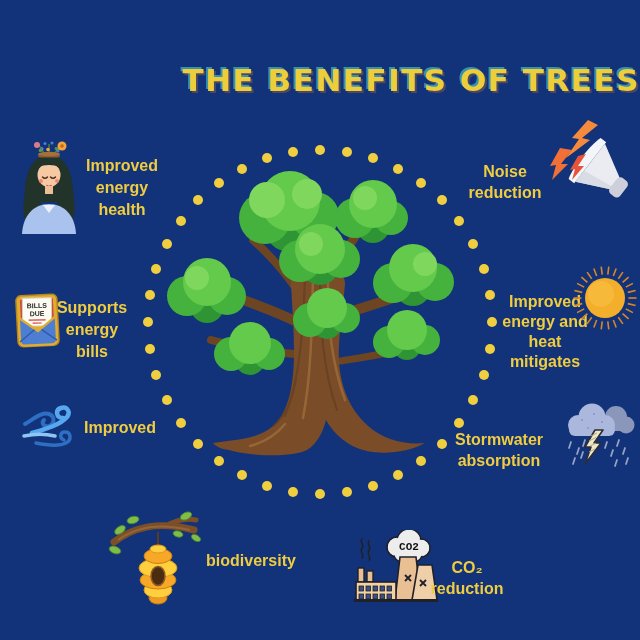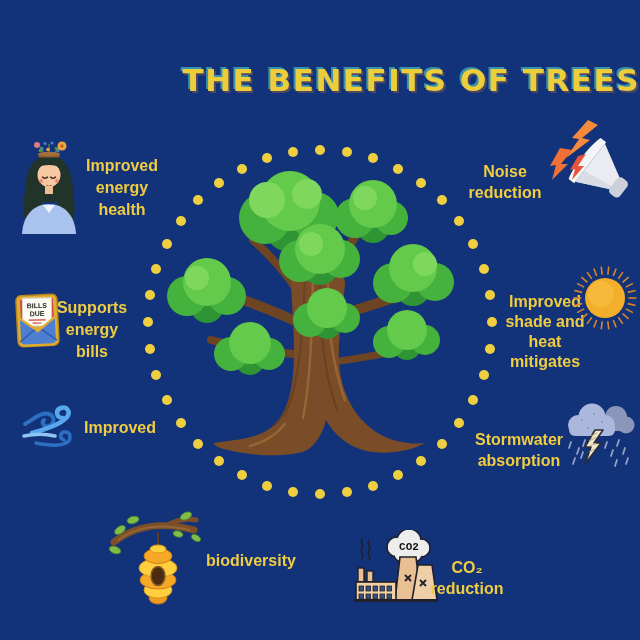--- a/index.html
+++ b/index.html
@@ -22,21 +22,21 @@
   #icon-mental{left:14px;top:140px;}
   #lbl-mental{left:61px;top:155px;width:122px;line-height:22px;}
   #icon-bills{left:14px;top:290px;}
   #lbl-bills{left:42px;top:297px;width:100px;line-height:22px;}
   #icon-air{left:22px;top:404px;}
   #lbl-air{left:57px;top:417px;width:126px;}
   #lbl-noise{left:445px;top:161px;width:120px;}
   #icon-noise{left:548px;top:120px;}
   #lbl-shade{left:492px;top:292px;width:106px;line-height:20px;}
   #icon-sun{left:571px;top:264px;}
-  #lbl-storm{left:456px;top:429px;width:126px;}
+  #lbl-storm{left:436px;top:429px;width:126px;}
   #icon-storm{left:558px;top:400px;}
   #icon-bee{left:108px;top:508px;}
   #lbl-bio{left:188px;top:550px;width:126px;}
   #icon-factory{left:352px;top:530px;}
   #lbl-co2{left:414px;top:557px;width:106px;}
   #tree{position:absolute;left:155px;top:156px;}
 </style>
 </head>
 <body>
 
@@ -231,21 +231,21 @@
     </g>
   </svg>
   <div id="lbl-bills" class="label">
     <span>Supports</span>
     <span>energy</span>
     <span>bills</span>
   </div>
 
   <div id="lbl-shade" class="label">
     <span>Improved</span>
-    <span>shade and</span>
+    <span>energy and</span>
     <span>heat</span>
     <span>mitigates</span>
   </div>
   <svg id="icon-sun" class="icon" width="68" height="68" viewBox="0 0 68 68">
     <g id="sun-rays">
         <line x1="57.5" y1="34.0" x2="65.5" y2="34.0" stroke="#D8862A" stroke-width="1.6"></line>
         <line x1="56.8" y1="39.6" x2="64.6" y2="41.5" stroke="#D8862A" stroke-width="1.6"></line>
         <line x1="54.8" y1="44.9" x2="61.9" y2="48.6" stroke="#D8862A" stroke-width="1.6"></line>
         <line x1="51.6" y1="49.6" x2="57.6" y2="54.9" stroke="#D8862A" stroke-width="1.6"></line>
         <line x1="47.3" y1="53.3" x2="51.9" y2="59.9" stroke="#D8862A" stroke-width="1.6"></line>

